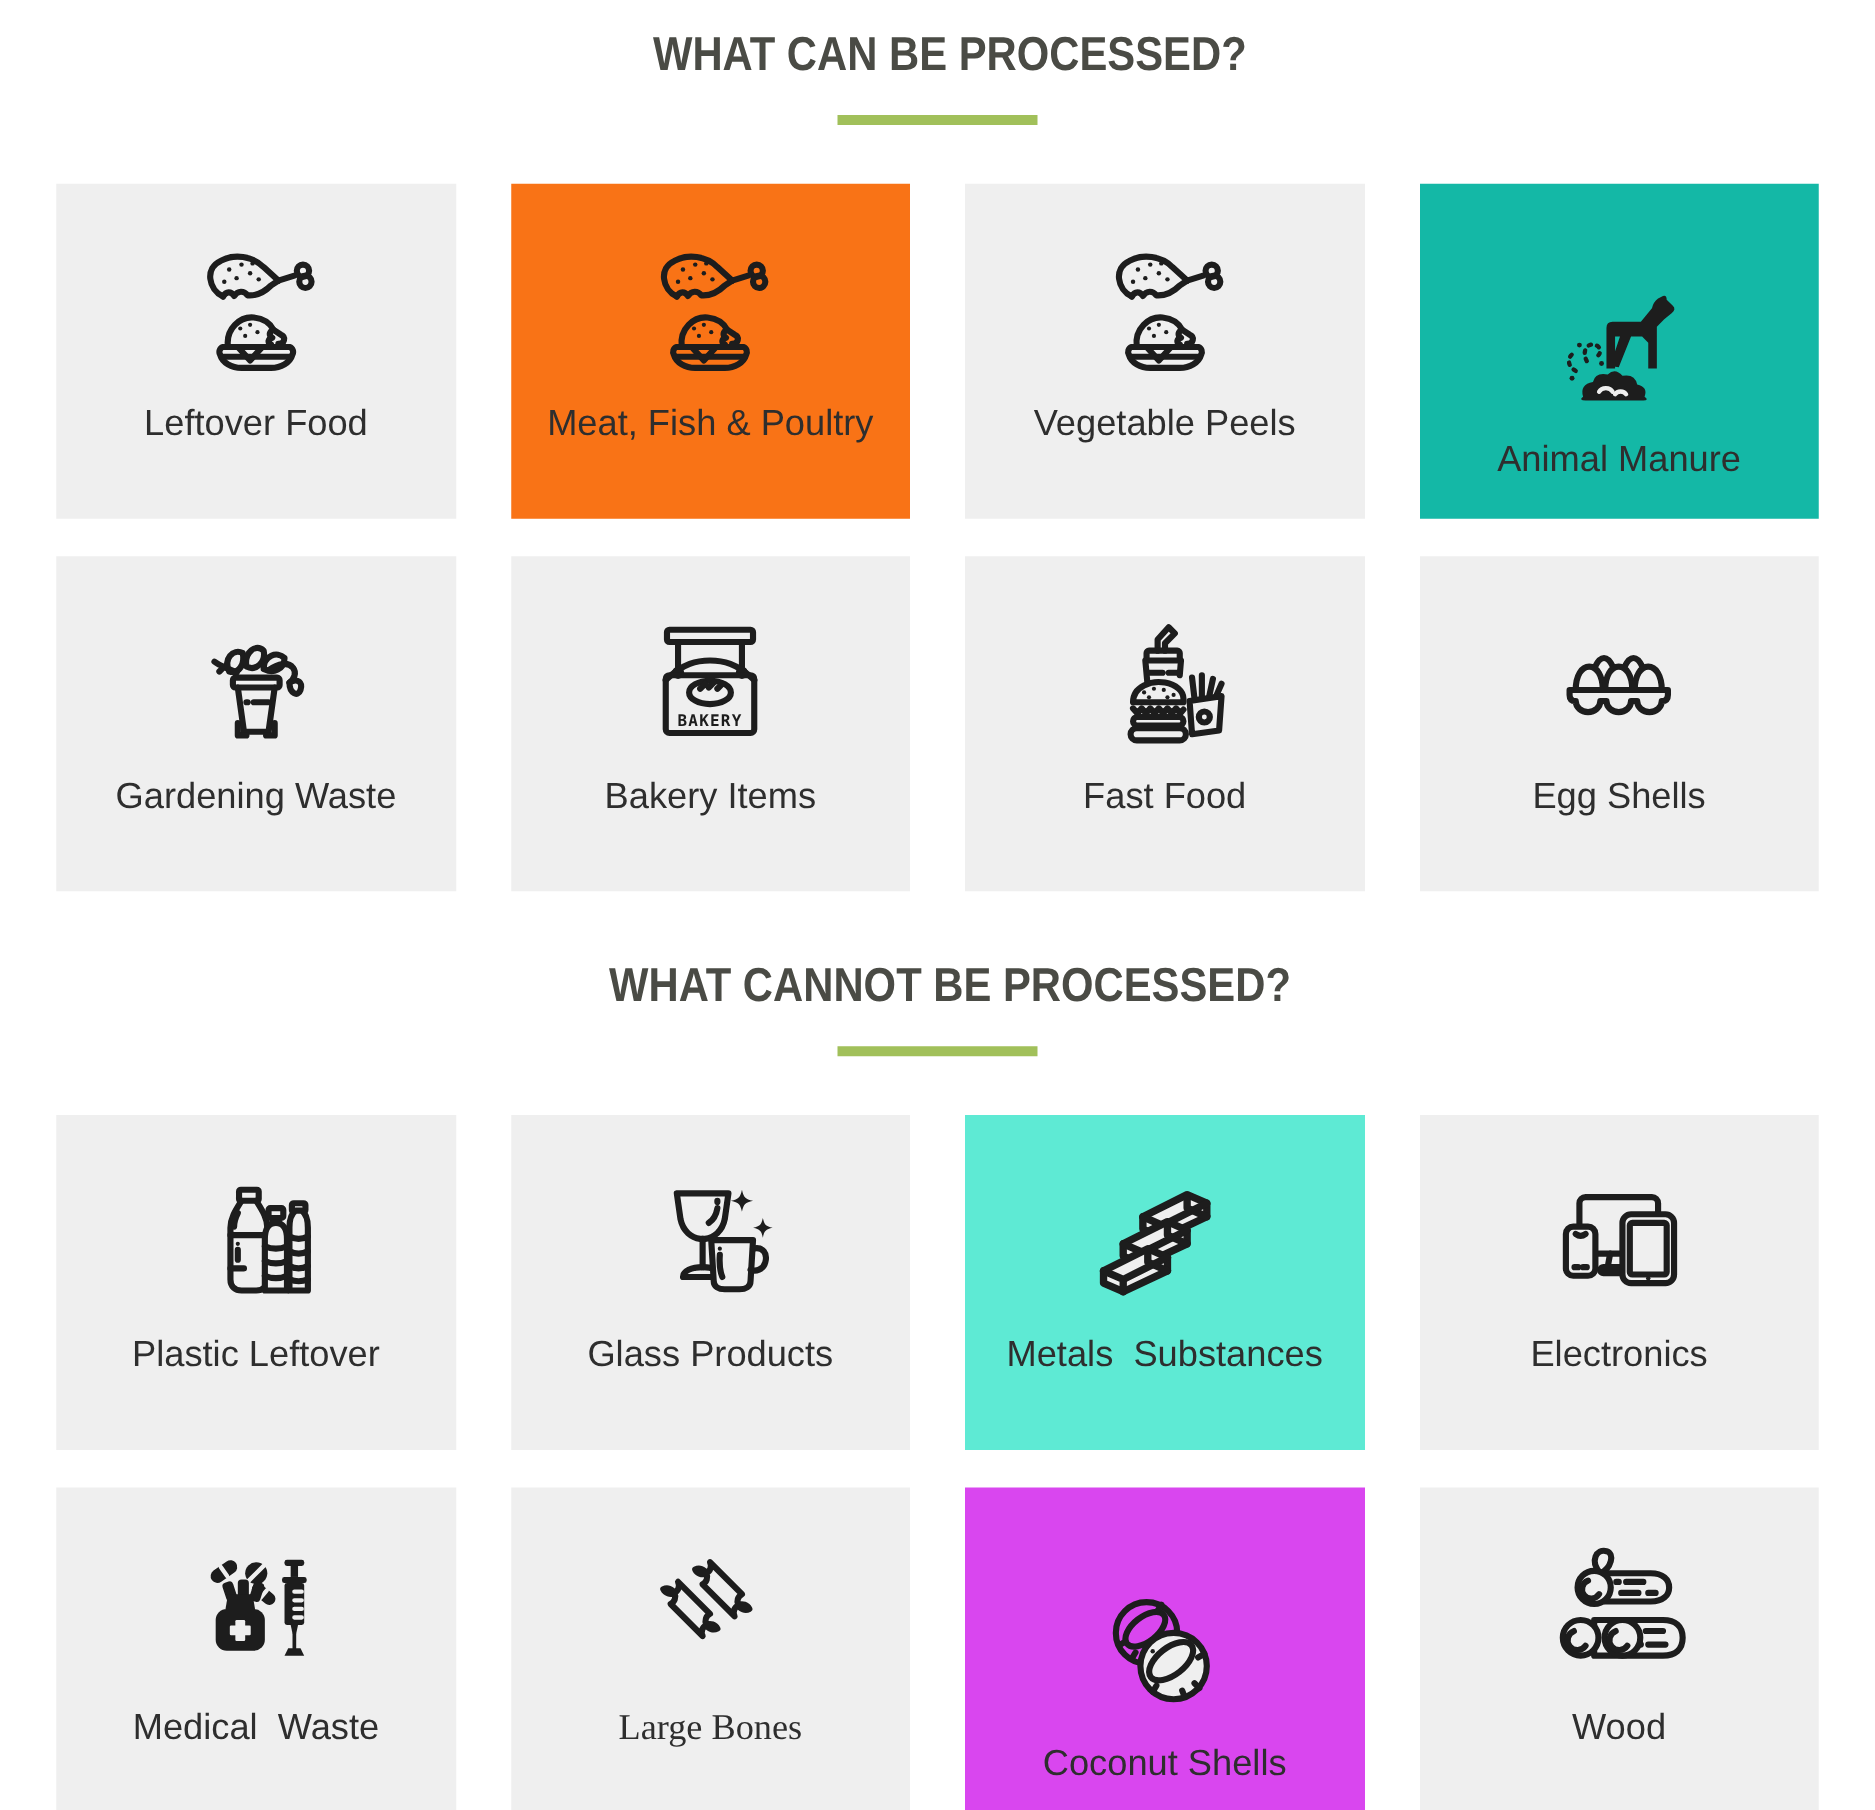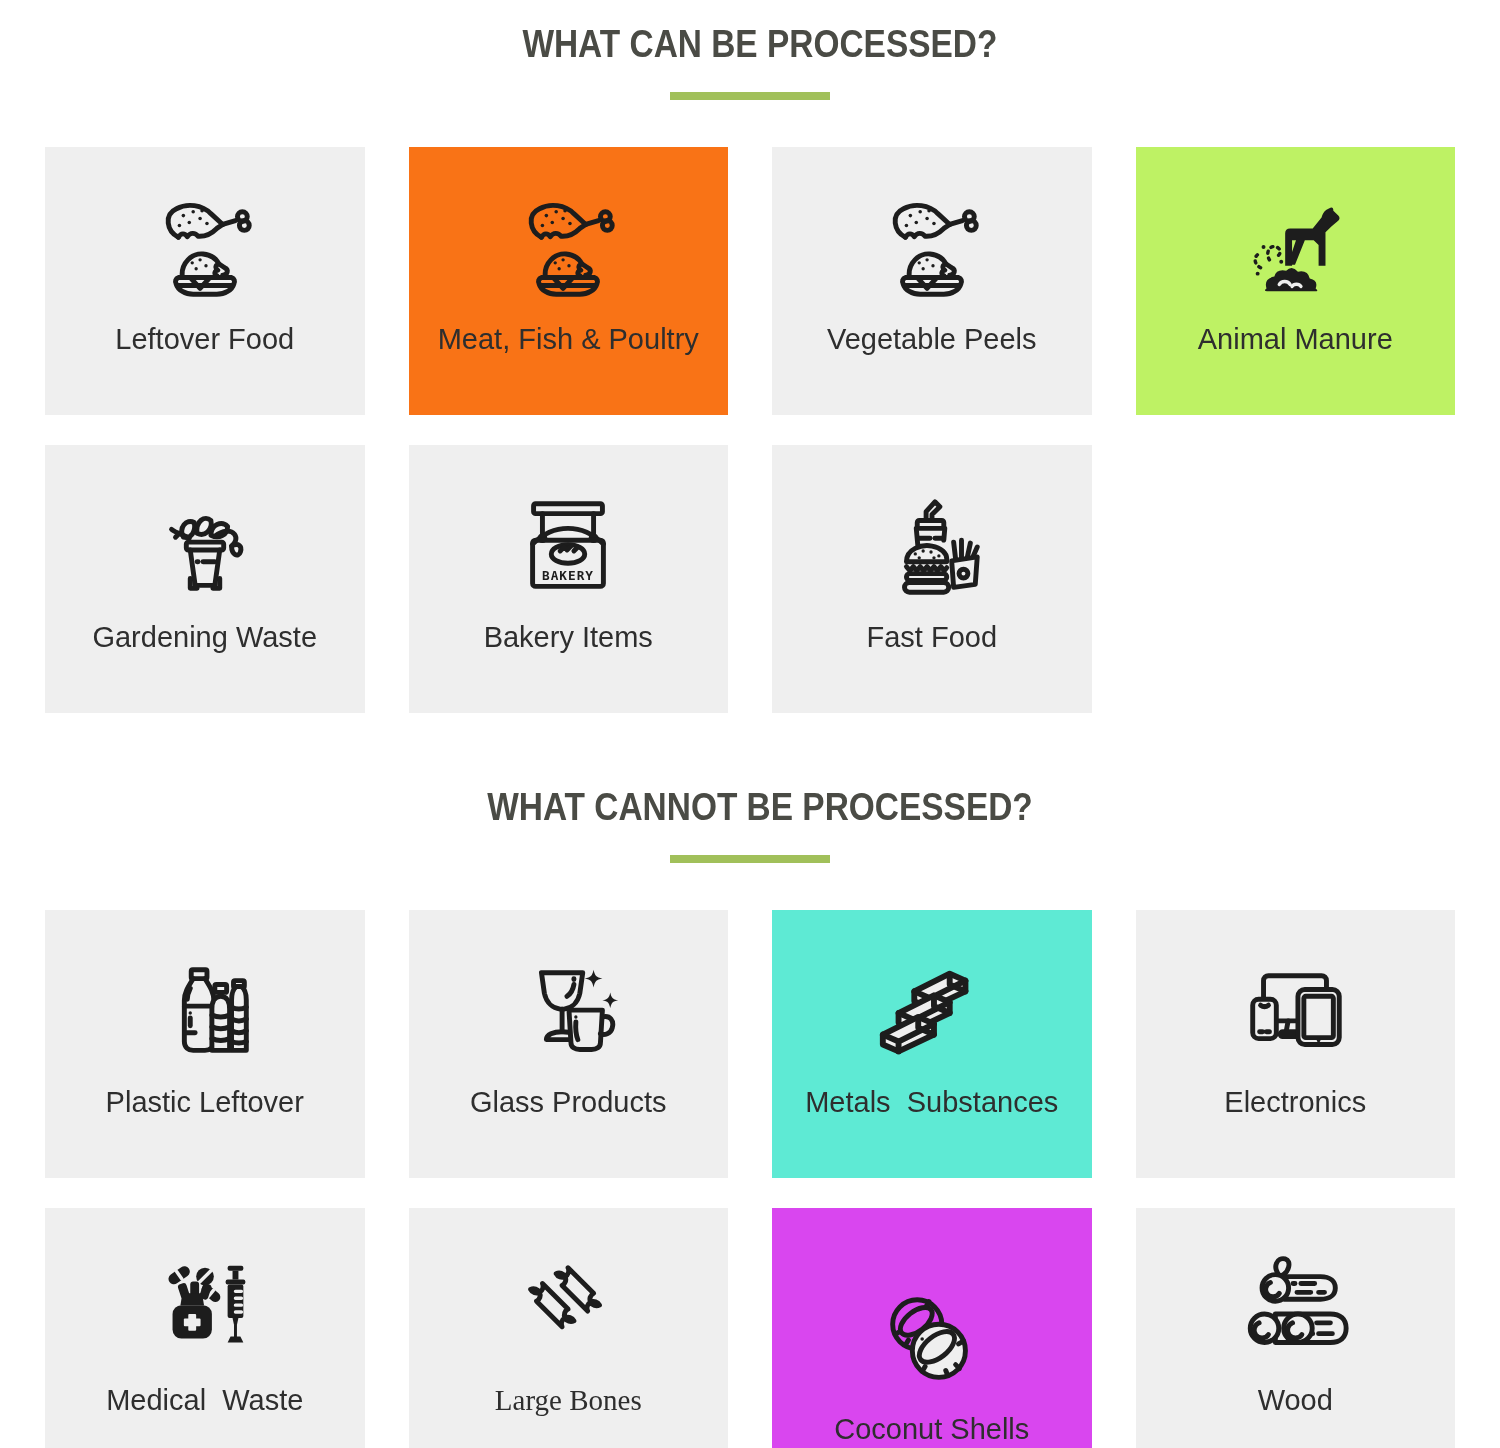--- a/index.html
+++ b/index.html
@@ -1,21 +1,21 @@
 <!DOCTYPE html>
 <html><head>
 <meta charset="utf-8">
 <style>
   html,body{margin:0;padding:0;background:#ffffff;}
   body{width:1500px;font-family:"Liberation Sans", sans-serif;-webkit-font-smoothing:antialiased;}
   .page{width:1500px;padding-top:24px;box-sizing:border-box;}
   .section-title{margin:0;text-align:center;font-size:38px;line-height:1.1;font-weight:800;
     color:#4a4b45;letter-spacing:0;padding-left:20px;}
   .section-title .tcond{display:inline-block;transform:scaleX(0.88);transform-origin:center;}
-  .section-title.second{margin-top:62px;text-align:center;}
+  .section-title.second{margin-top:44px;text-align:center;}
   .underline{width:160px;height:8px;background:#a1c05a;margin:26px auto 35px auto;}
   .grid{display:grid;grid-template-columns:repeat(4,1fr);gap:30px 44px;padding:12px 45px;}
   .card{background:#efefef;height:268px;display:flex;flex-direction:column;align-items:center;}
   .icon-wrap{margin-top:46px;height:118px;}
   .icon-wrap svg{width:118px;height:118px;display:block;}
   .card-label{margin-top:12px;font-size:29px;color:#2e2e2e;white-space:pre-wrap;text-align:center;}
   .bottom-pad{height:30px;}
   
   .ic{fill:none;stroke:#1d1d1d;stroke-width:5;stroke-linecap:round;stroke-linejoin:round;}
   .ic2{fill:none;stroke:#1d1d1d;stroke-width:6;stroke-linecap:round;stroke-linejoin:round;}
@@ -115,21 +115,21 @@
               <circle class="icf" cx="55" cy="68" r="1.7"></circle>
     <circle class="icf" cx="61" cy="74" r="1.7"></circle>
               <circle class="icf" cx="51" cy="77" r="1.7"></circle>
     <path class="ic" d="M46 87 L 55 97 L 64 87"></path>
     <path class="ic" d="M33 86 L 87 86 C 90 87 90.5 90 89.5 92 C 87.5 99 80 103 72 103 L 48 103 C 40 103 32.5 99 30.5 92 C 29.5 90 30 87 33 86 Z"></path>
     <path class="ic" d="M32 94 L 88 94"></path>
   </svg>
           </div>
     <div class="card-label">Vegetable Peels</div>
   </div>
-        <div class="card" style="background: #bef264;">
+        <div class="card" style="background: #14b8a6; justify-content: center;">
     <div class="icon-wrap">
             <svg viewBox="0 0 120 120" xmlns="http://www.w3.org/2000/svg">
     <path class="icf" d="M50 41 Q50 36 55 36 L78 36 L87 25 Q88 20 92 17 L96 15 Q99 14 99 18 L104 23 Q107 26 103 29 L97 34 L91 40 L91 74 L84 74 L84 53 L79 48 L70 48 L60 73 L53 72 L61 48 L57 48 L57 74 L50 74 Z"></path>
     <path class="icf" d="M31 97 Q28 87 39 85 Q41 77 51 79 Q57 73 63 80 Q73 78 75 87 Q84 89 81 97 Q85 100 80 100 L33 100 Q27 100 31 97 Z"></path>
     <path class="icw" d="M44 93 a6 5 0 0 1 11 0"></path>
     <path class="icw" d="M57 95 a5 4 0 0 1 9 0"></path>
     <path class="icd" d="M25 76 C 17 72 18 62 26 61"></path>
     <path class="icd" d="M34 68 C 29 59 36 51 43 56 C 47 59 44 66 39 64"></path>
     <circle class="icf" cx="28" cy="55" r="2"></circle>
               <circle class="icf" cx="46" cy="70" r="2"></circle>
@@ -188,20 +188,33 @@
     <circle class="icf" cx="59" cy="62" r="1.7"></circle>
               <circle class="icf" cx="67" cy="66" r="1.7"></circle>
     <circle class="icf" cx="47" cy="68" r="1.7"></circle>
               <circle class="icf" cx="62" cy="68" r="1.7"></circle>
     <path class="ic" d="M34 77 L37.5 81 L41 77 L44.5 81 L48 77 L51.5 81 L55 77 L58.5 81 L62 77 L65.5 81 L69 77 L72.5 81 L75 78"></path>
     <rect class="icb" x="34" y="84" width="41" height="7" rx="3.5"></rect>
     <rect class="icb" x="32" y="93" width="45" height="10" rx="5"></rect>
   </svg>
           </div>
     <div class="card-label">Fast Food</div>
+  </div>
+        <div class="card" style="background: rgb(239, 239, 239);">
+    <div class="icon-wrap">
+            <svg viewBox="0 0 120 120" xmlns="http://www.w3.org/2000/svg">
+    <path class="ic" d="M37 62 C37 47 43 36 48 36 C53 36 59 47 59 62"></path>
+    <path class="ic" d="M61 62 C61 47 67 36 72 36 C77 36 83 47 83 62"></path>
+    <path class="icb" d="M25 62 C25 50 30 43 36 43 C42 43 47 50 47 62 Z"></path>
+    <path class="icb" d="M49 62 C49 50 54 43 60 43 C66 43 71 50 71 62 Z"></path>
+    <path class="icb" d="M73 62 C73 50 78 43 84 43 C90 43 95 50 95 62 Z"></path>
+    <path class="icb" d="M20 62 L100 62 L100 66 Q100 71 95 71 A10 9 0 0 1 75 71 L70 71 A10 9 0 0 1 50 71 L45 71 A10 9 0 0 1 25 71 Q20 71 20 66 Z"></path>
+  </svg>
+          </div>
+    <div class="card-label">Egg Shells</div>
   </div>
       </div>
   </section>
 
   <section>
     <h2 class="section-title second"><span class="tcond">WHAT CANNOT BE PROCESSED?</span></h2>
     <div class="underline" style="background: rgb(161, 192, 90);"></div>
     <div class="grid">
         <div class="card" style="background: rgb(239, 239, 239);">
     <div class="icon-wrap">

